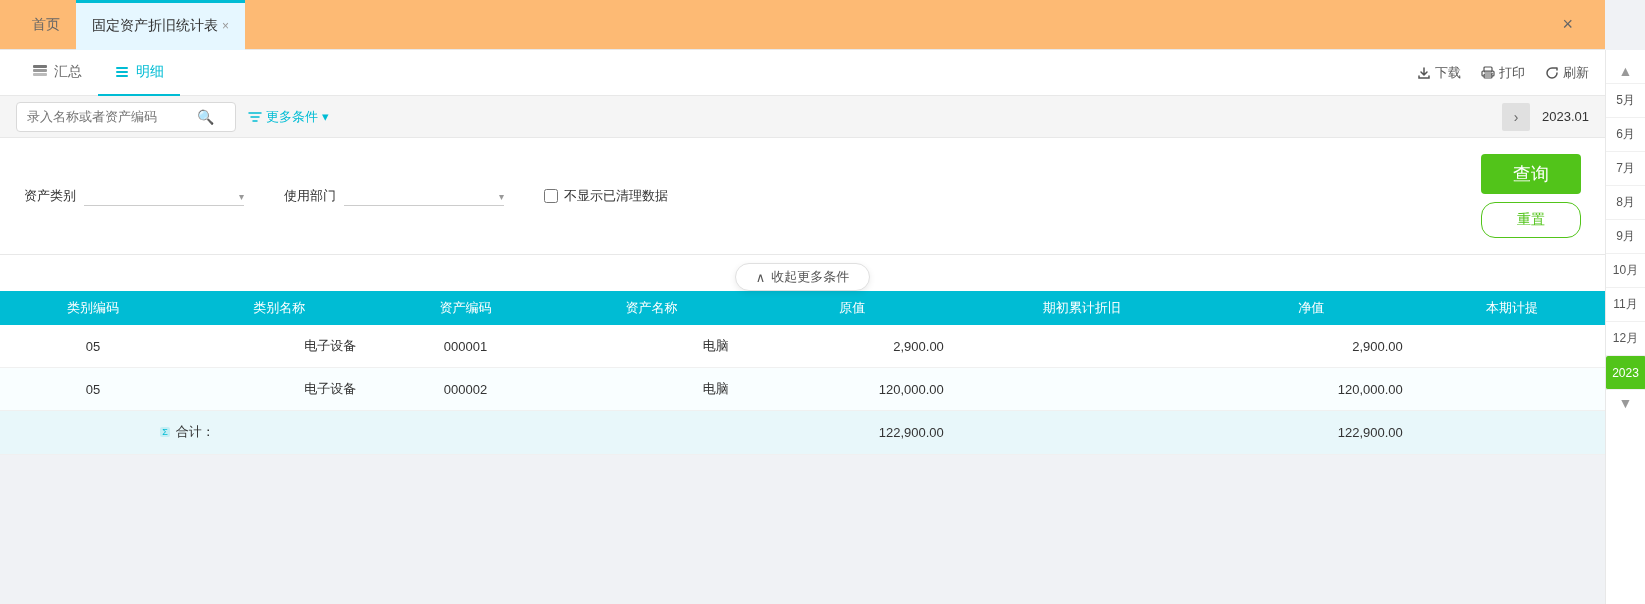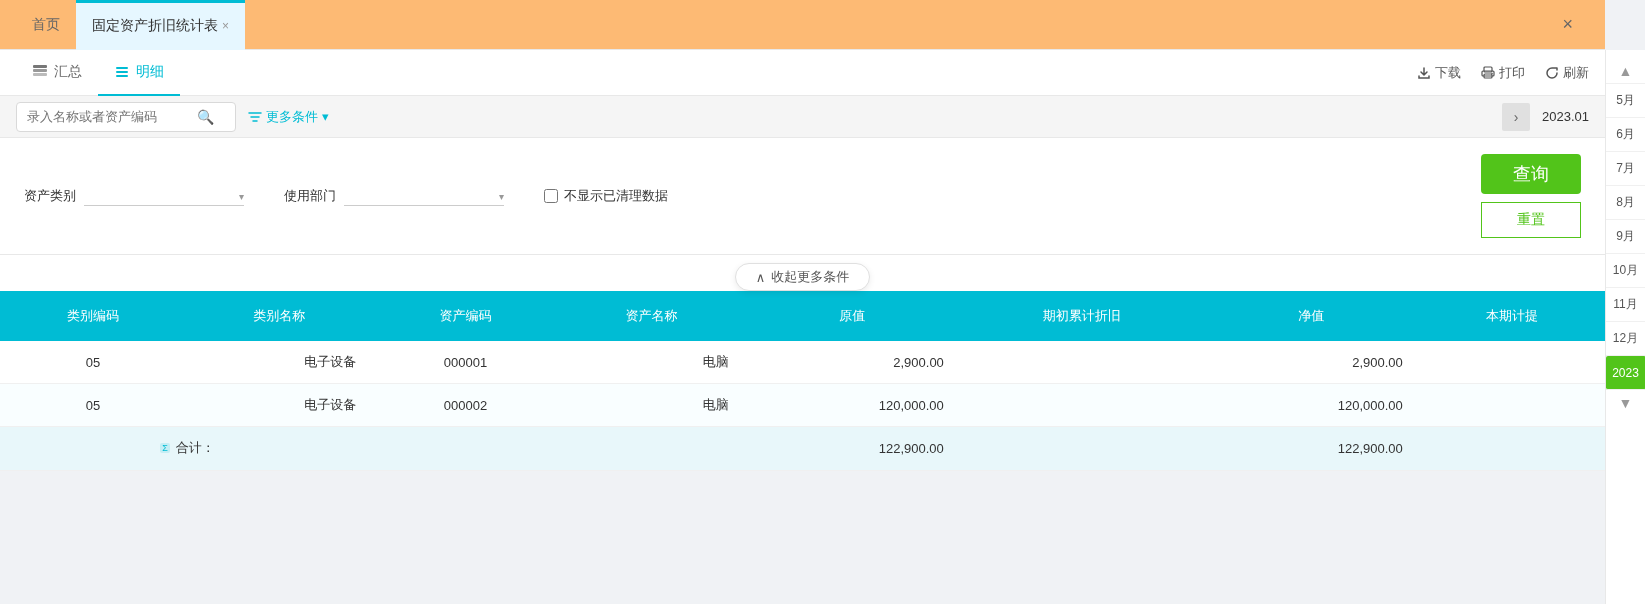--- a/index.html
+++ b/index.html
@@ -229,21 +229,21 @@
     .btn-actions {
       display: flex;
       flex-direction: column;
       gap: 8px;
       margin-left: auto;
     }
     .btn-reset {
       background: #fff;
       color: #52c41a;
       border: 1px solid #52c41a;
-      border-radius: 0;
+      border-radius: 14px;
       padding: 8px 32px;
       font-size: 14px;
       cursor: pointer;
     }
 
     
     .collapse-bar {
       display: flex;
       justify-content: center;
       padding: 8px 0 0 0;
@@ -271,21 +271,21 @@
     table {
       width: 100%;
       border-collapse: collapse;
       font-size: 13px;
     }
     thead tr {
       background: #00bcd4;
       color: #fff;
     }
     thead th {
-      padding: 16px 16px;
+      padding: 8px 16px;
       font-weight: 500;
       text-align: center;
       white-space: nowrap;
       margin-left: 38px;
     }
     tbody tr {
       border-bottom: 1px solid #f0f0f0;
     }
     tbody tr:nth-child(even) {
       background: #f9feff;

